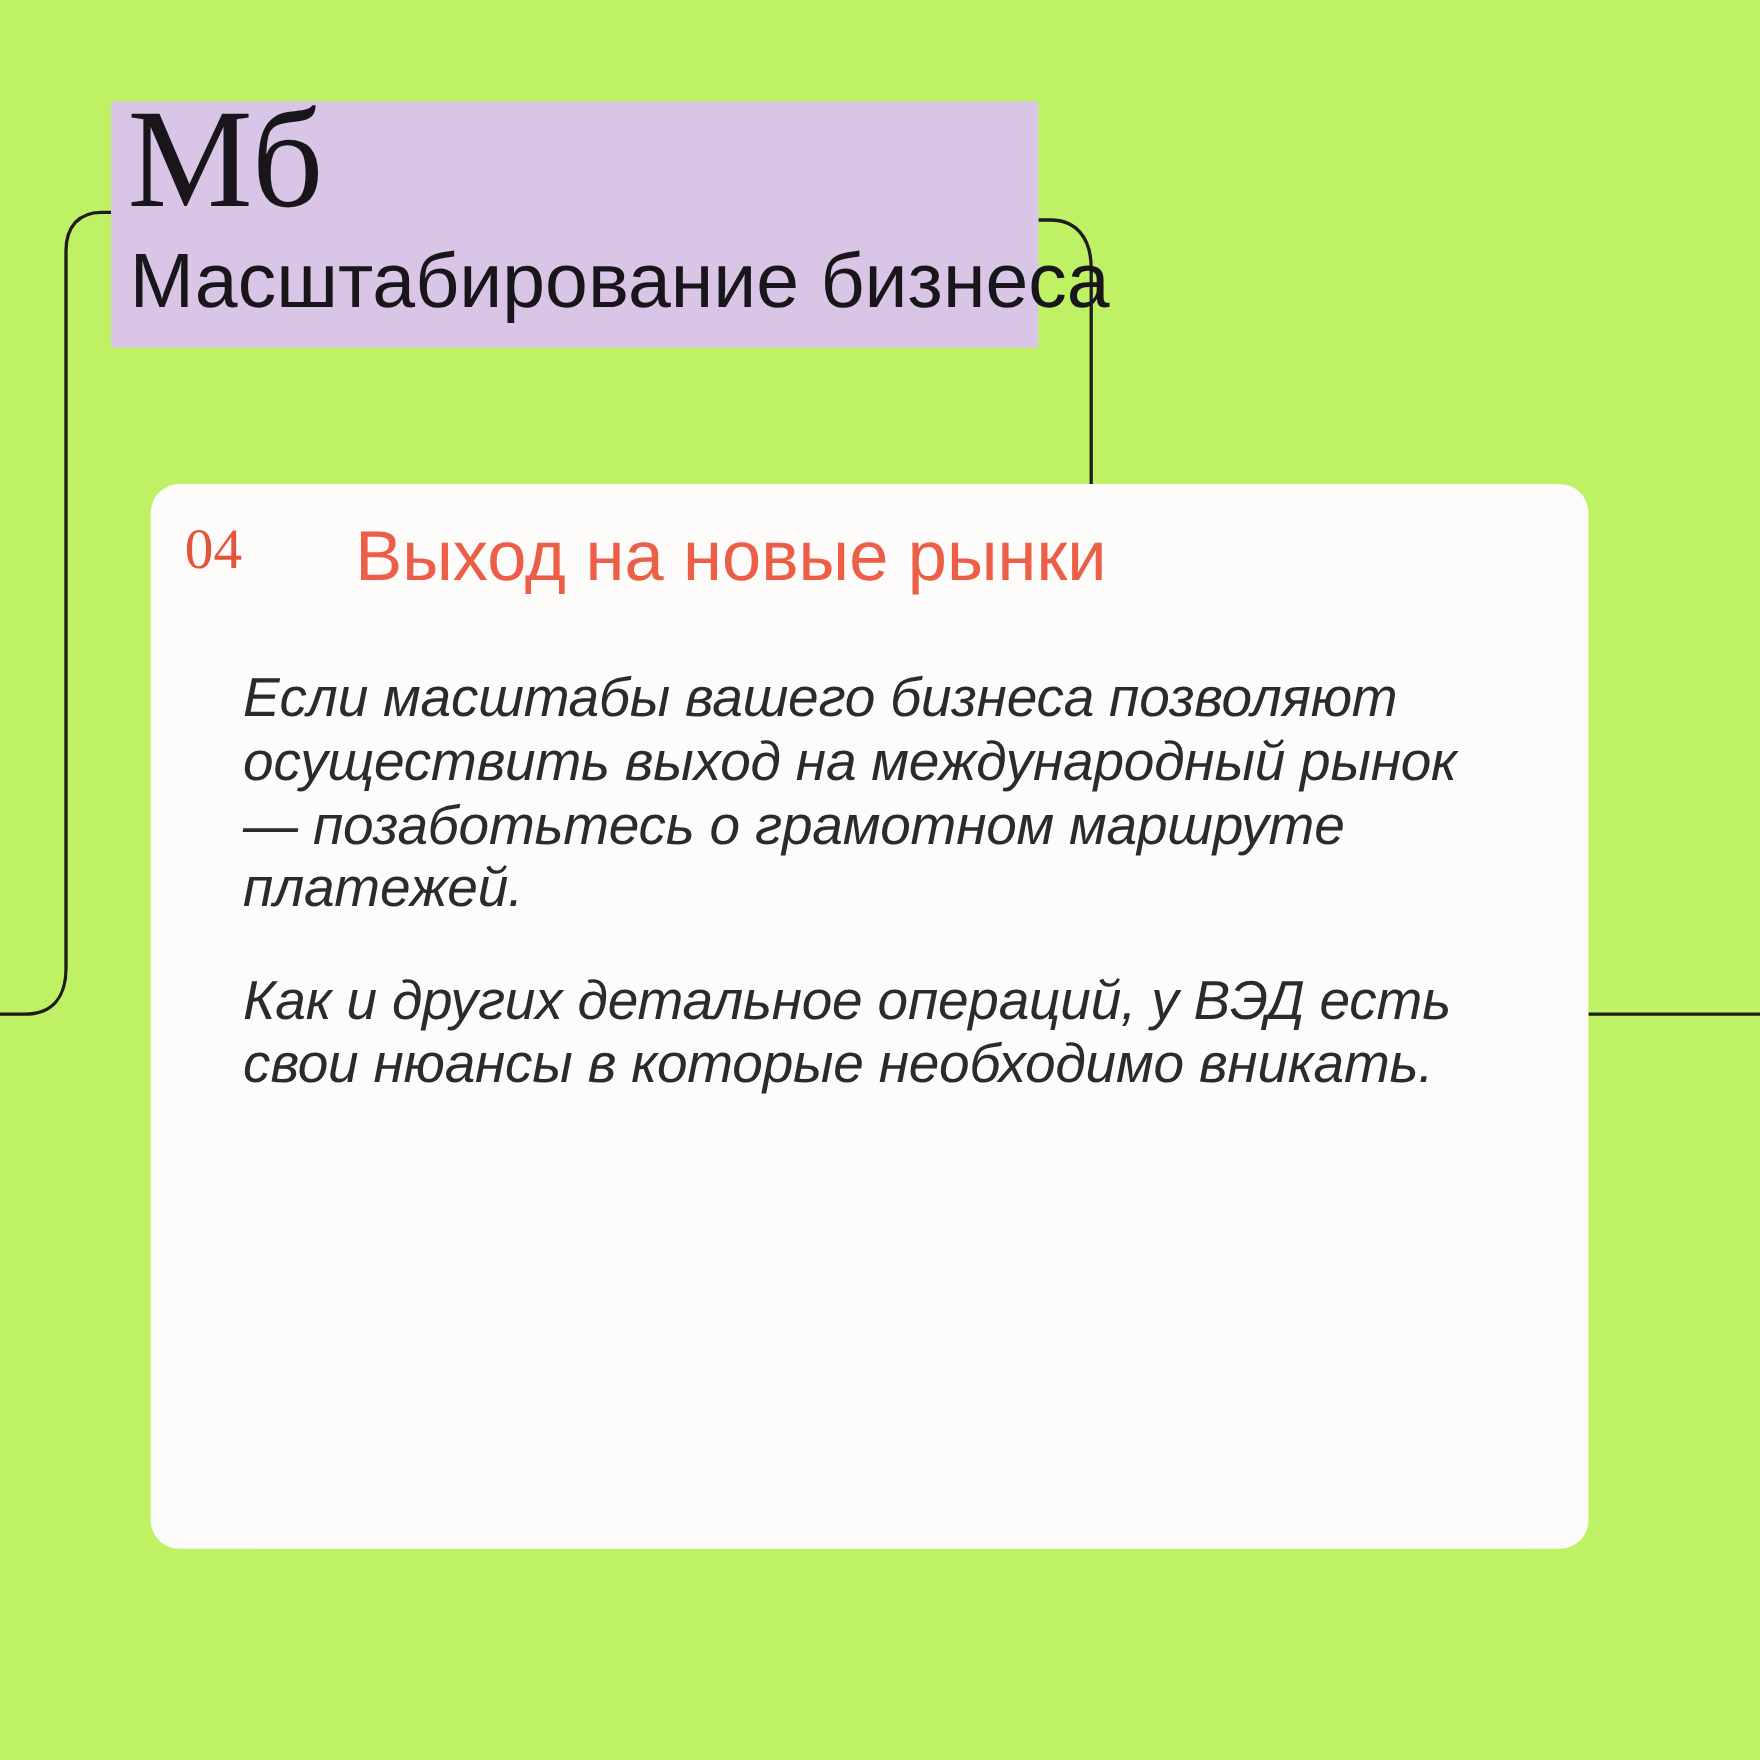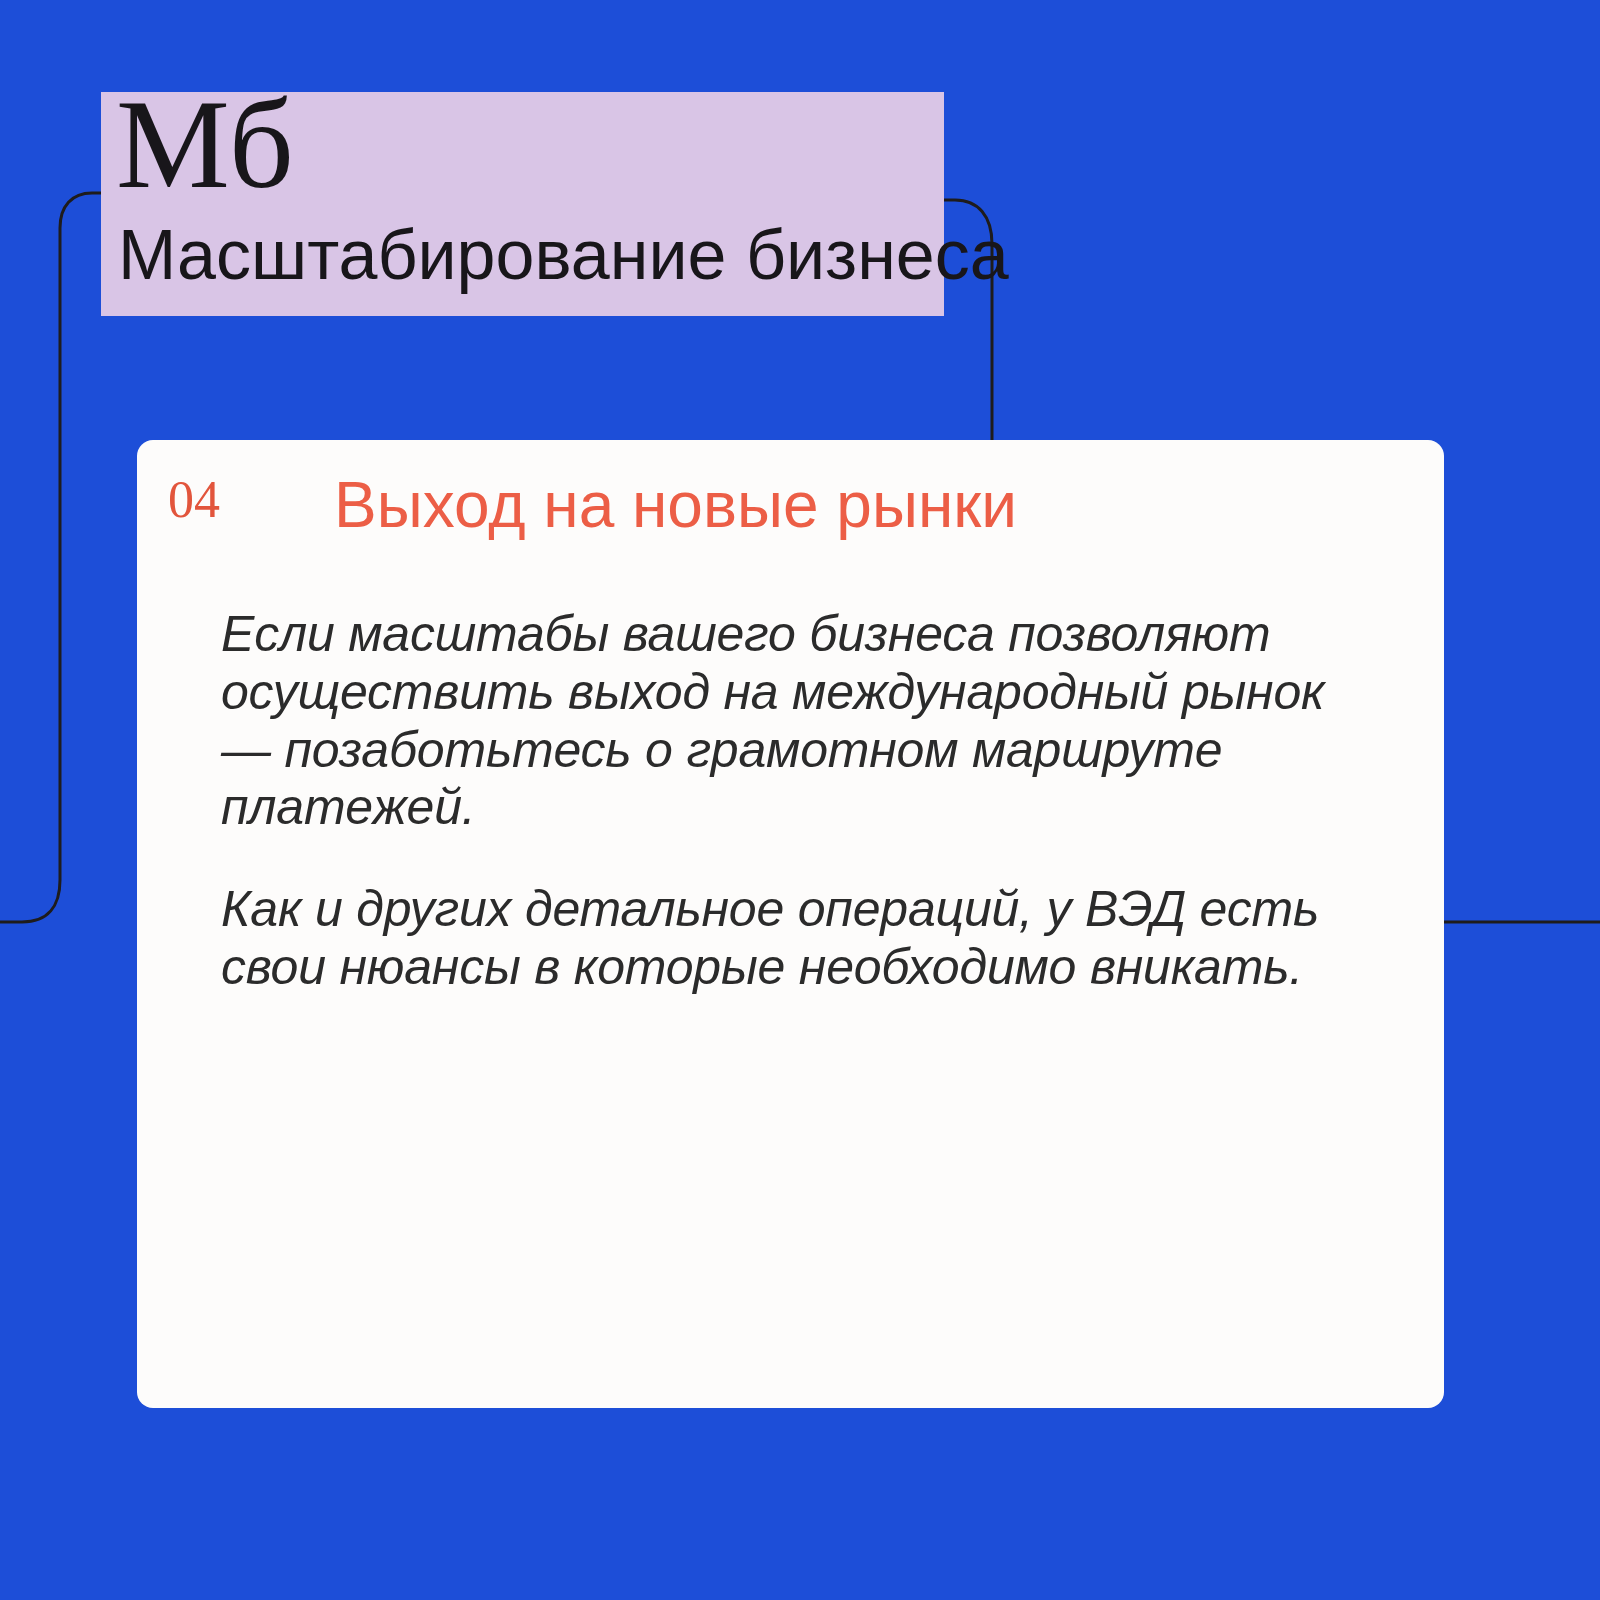--- a/index.html
+++ b/index.html
@@ -10,21 +10,21 @@
     width: 1600px;
     height: 1600px;
     background: #f4f0e9;
     font-family: "Liberation Sans", sans-serif;
     overflow: hidden;
   }
   .slide {
     position: relative;
     width: 1600px;
     height: 1600px;
-    background: #1d4ed8;
+    background: #bef264;
     overflow: hidden;
   }
 
   
   .connector-svg {
     position: absolute;
     left: 0;
     top: 0;
     width: 1600px;
     height: 1600px;
@@ -65,21 +65,21 @@
   }
 
   
   .content-card {
     position: absolute;
     left: 137px;
     top: 440px;
     width: 1307px;
     height: 968px;
     background: #fdfcfb;
-    border-radius: 16px;
+    border-radius: 26px;
     z-index: 2;
     box-sizing: border-box;
   }
 
   .card-heading-row {
     position: absolute;
     left: 0;
     top: 0;
     width: 100%;
     height: 130px;
@@ -96,21 +96,20 @@
   .card-title {
     position: absolute;
     left: 186px;
     top: 32px;
     font-family: "Liberation Sans", sans-serif;
     font-size: 64px;
     line-height: 1.05;
     color: #ec5e46;
     font-weight: 400;
     white-space: nowrap;
-    margin-left: 11px;
   }
 
   .card-body {
     position: absolute;
     left: 84px;
     top: 166px;
     width: 1160px;
     font-style: italic;
   }
   .body-paragraph {

